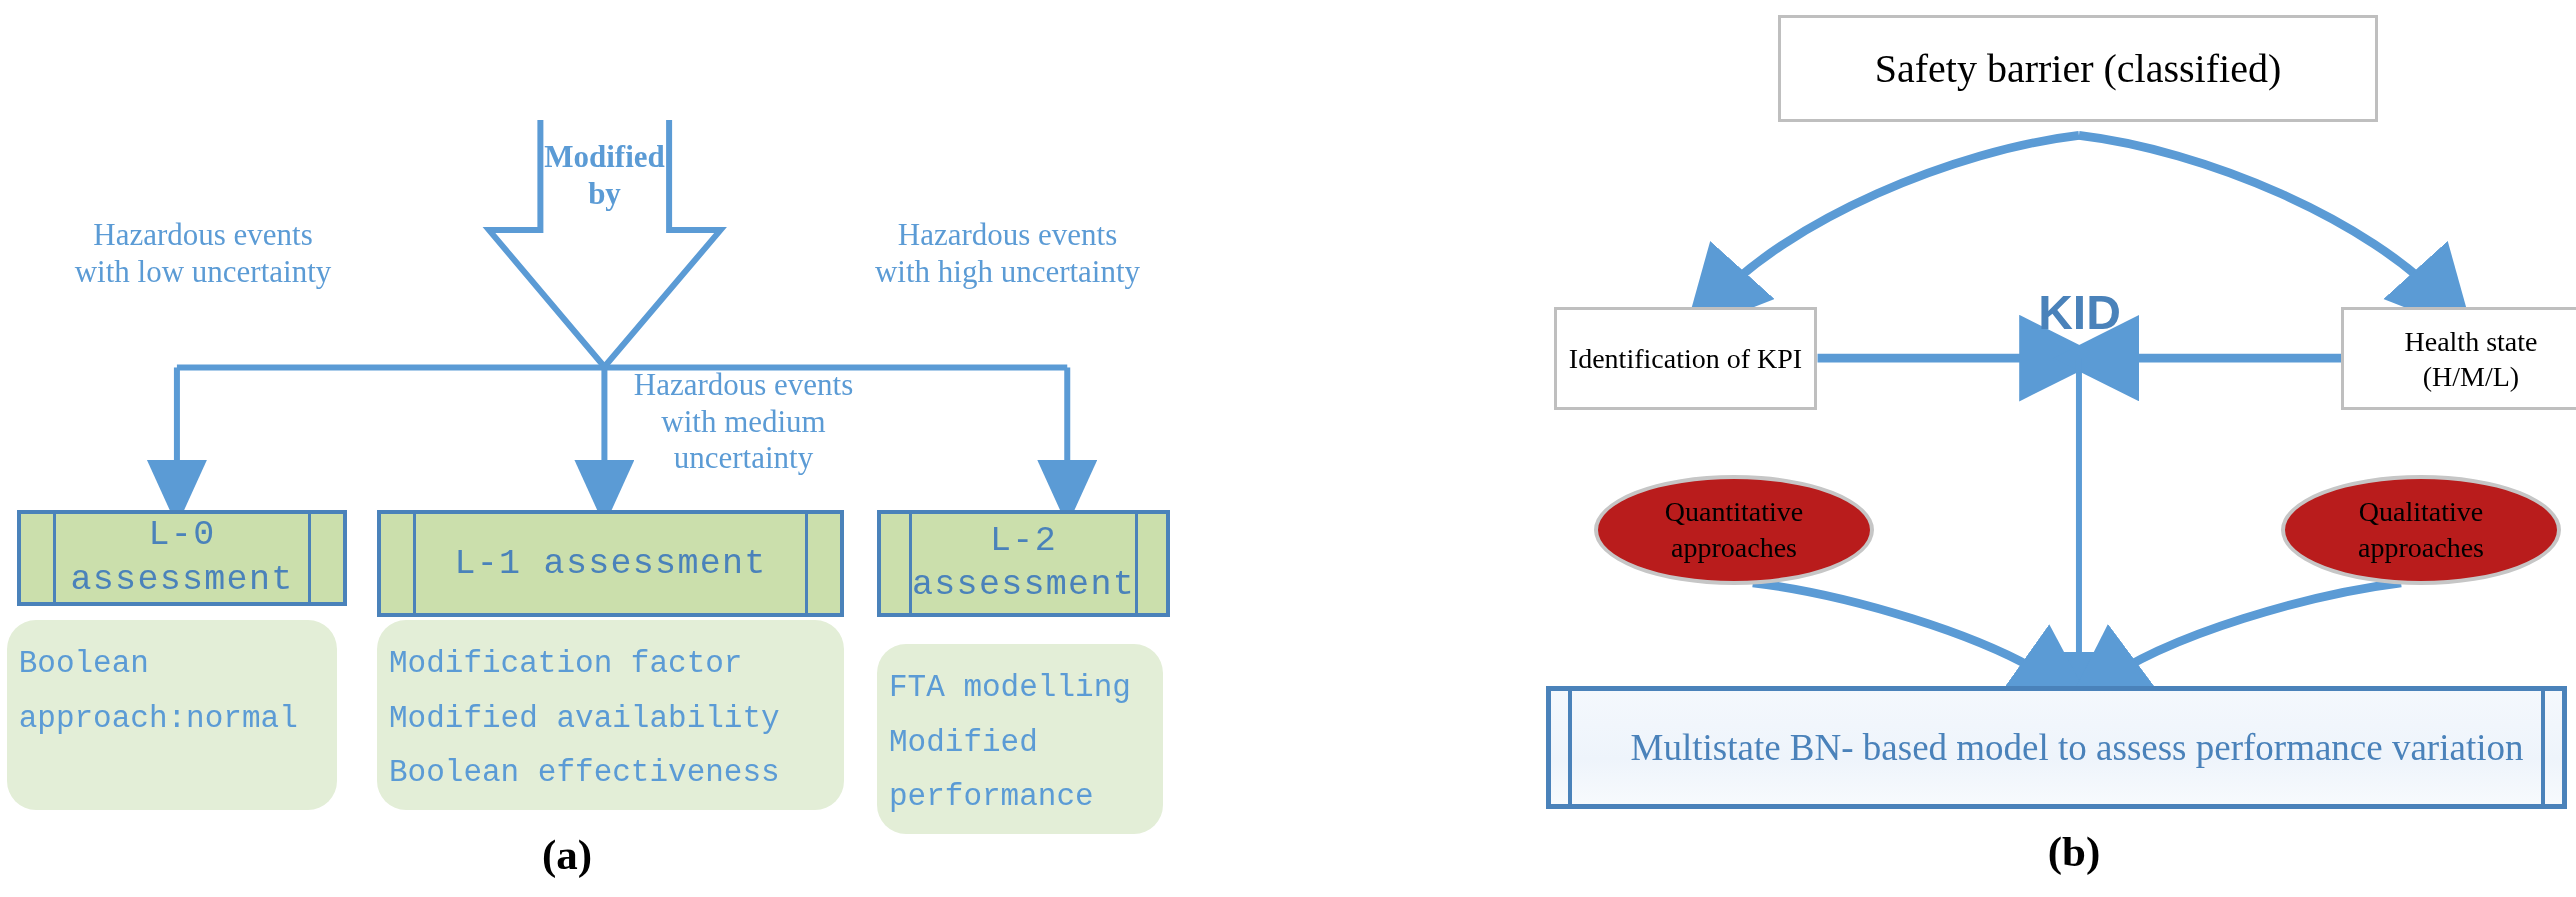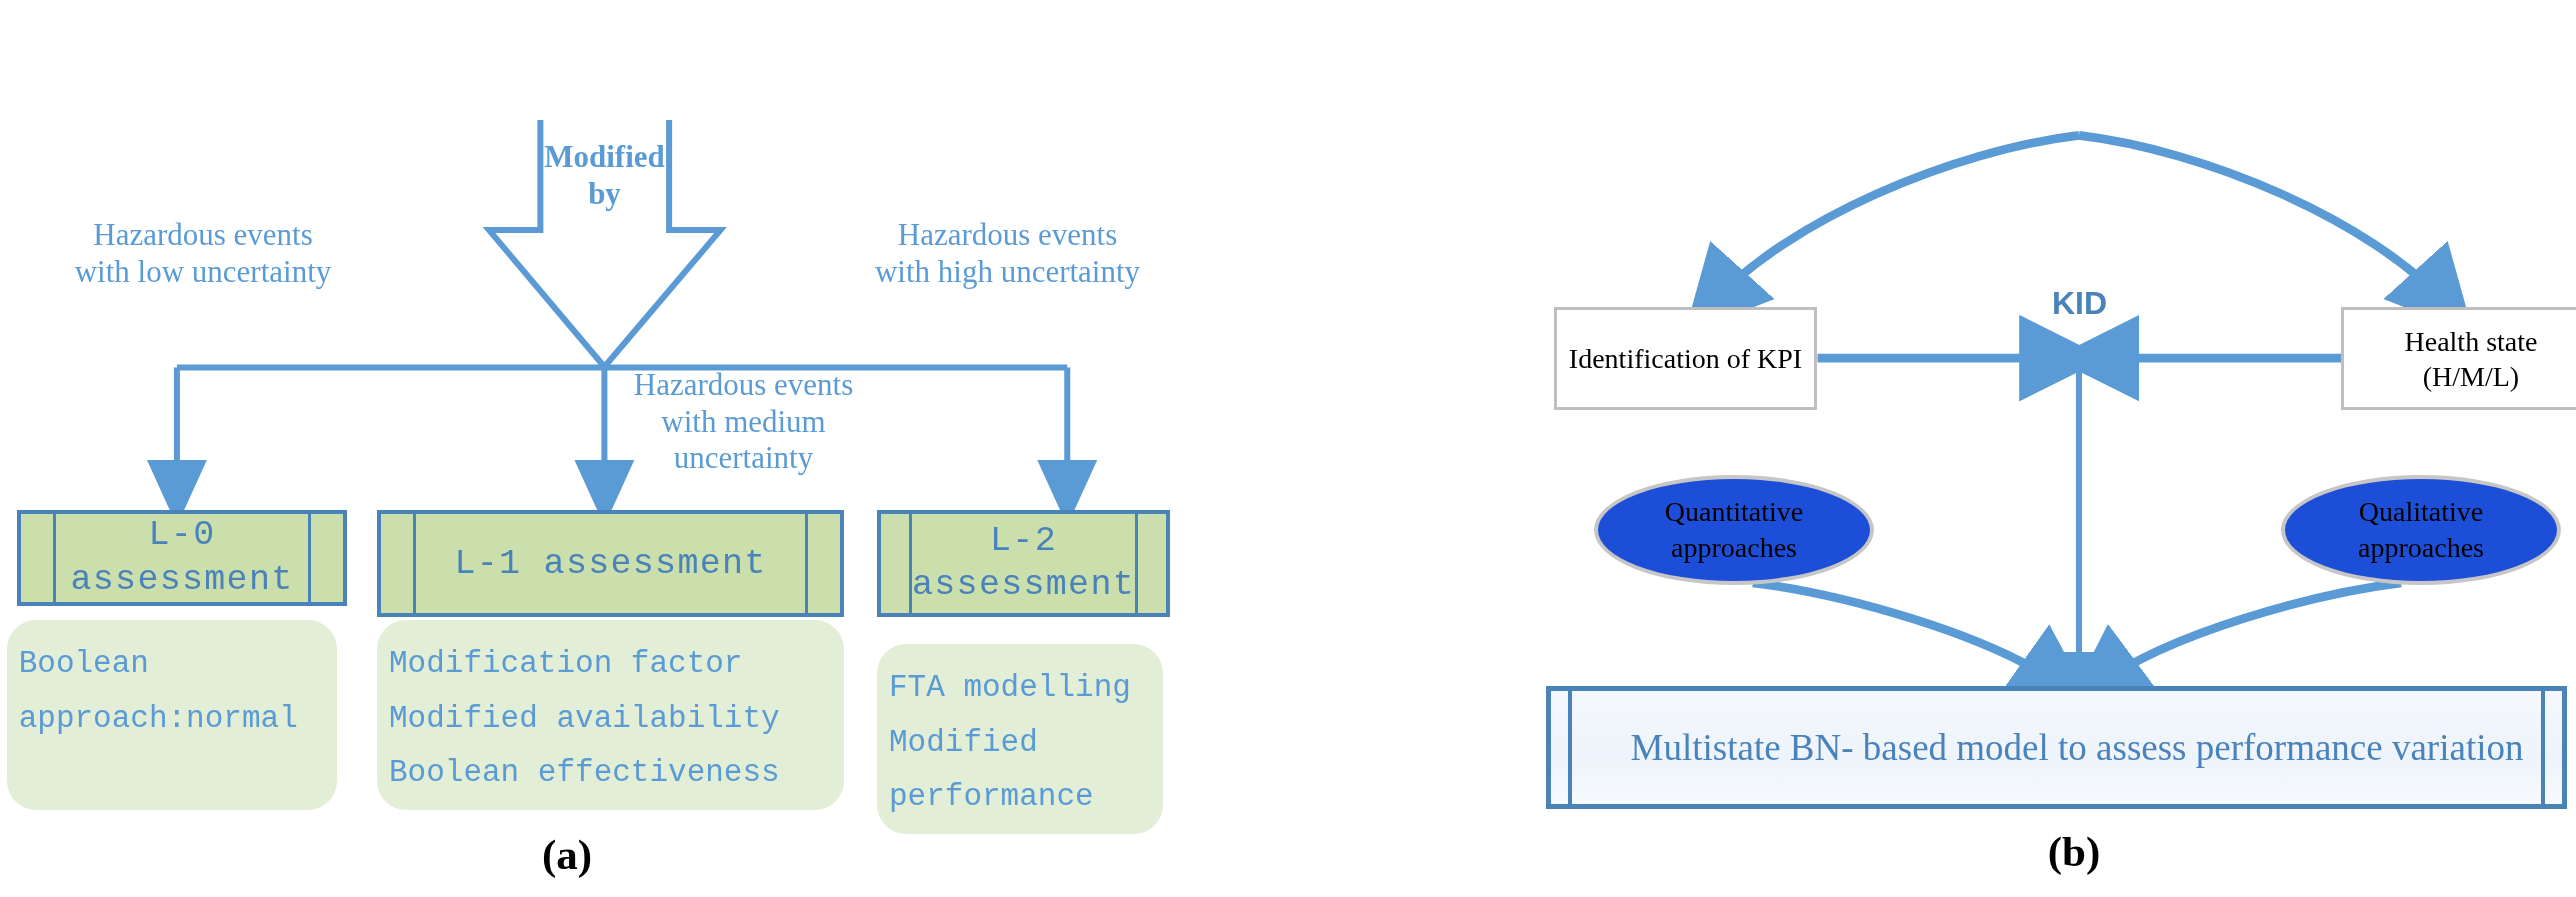--- a/index.html
+++ b/index.html
@@ -50,40 +50,40 @@
   }
 
   
   .greybox{
     position:absolute;box-sizing:border-box;border:3.3px solid #bfbfbf;background:#fff;
     display:flex;align-items:center;justify-content:center;text-align:center;
     font-family:"Liberation Serif",serif;color:#000;line-height:1.25;
     white-space:pre-line;
   }
   .ellipse{
-    position:absolute;box-sizing:border-box;border:4px solid #c6c6c6;background:#1d4ed8;
+    position:absolute;box-sizing:border-box;border:4px solid #c6c6c6;background:#b91c1c;
     border-radius:50%;display:flex;align-items:center;justify-content:center;
     text-align:center;font-family:"Liberation Serif",serif;color:#000;
     line-height:1.3;white-space:pre-line;
   }
   #bn-box{
     position:absolute;box-sizing:border-box;border:5.3px solid #4a82ba;
     background:linear-gradient(180deg,#f4f8fd 0%,#eef4fb 60%,#f7fafd 100%);
     display:flex;align-items:center;justify-content:center;
   }
   #bn-box .innerline{
     position:absolute;top:0;bottom:0;width:0;border-left:4.7px solid #4a82ba;
   }
   #bn-label{
     color:#4a82ba;font-family:"Liberation Serif",serif;font-size:37px;
     text-align:center;
   }
   #kid-label{
     position:absolute;color:#4a82ba;font-weight:bold;
-    font-family:"Liberation Sans",sans-serif;font-size:32px;text-align:center;
+    font-family:"Liberation Sans",sans-serif;font-size:48px;text-align:center;
   }
 </style>
 </head>
 <body>
 
 <div class="fig">
 
   <svg class="layer" viewBox="0 0 3862 1345">
     <defs>
       <marker id="ah" markerWidth="12" markerHeight="12" refX="5.2" refY="5" orient="auto">
@@ -174,20 +174,23 @@
 assessment</div>
   </div>
   <div class="bodybox" style="left:877px;top:644px;width:286px;height:190px;">
     <div class="line">FTA modelling</div>
     <div class="line">Modified</div>
     <div class="line">performance</div>
   </div>
 
   <div class="caption" style="left:467px;top:830px;width:200px;">(a)</div>
 
+  <div class="titlebox" id="b-title">
+    <span>Safety barrier (classified)</span>
+  </div>
 
   <div class="greybox" style="left:1554px;top:307px;width:263px;height:103px;font-size:28px;">
     <span>Identification of KPI</span>
   </div>
 
   <div class="greybox" style="left:2341px;top:307px;width:260px;height:103px;font-size:28px;">
     <span>Health state
 (H/M/L)</span>
   </div>
 

